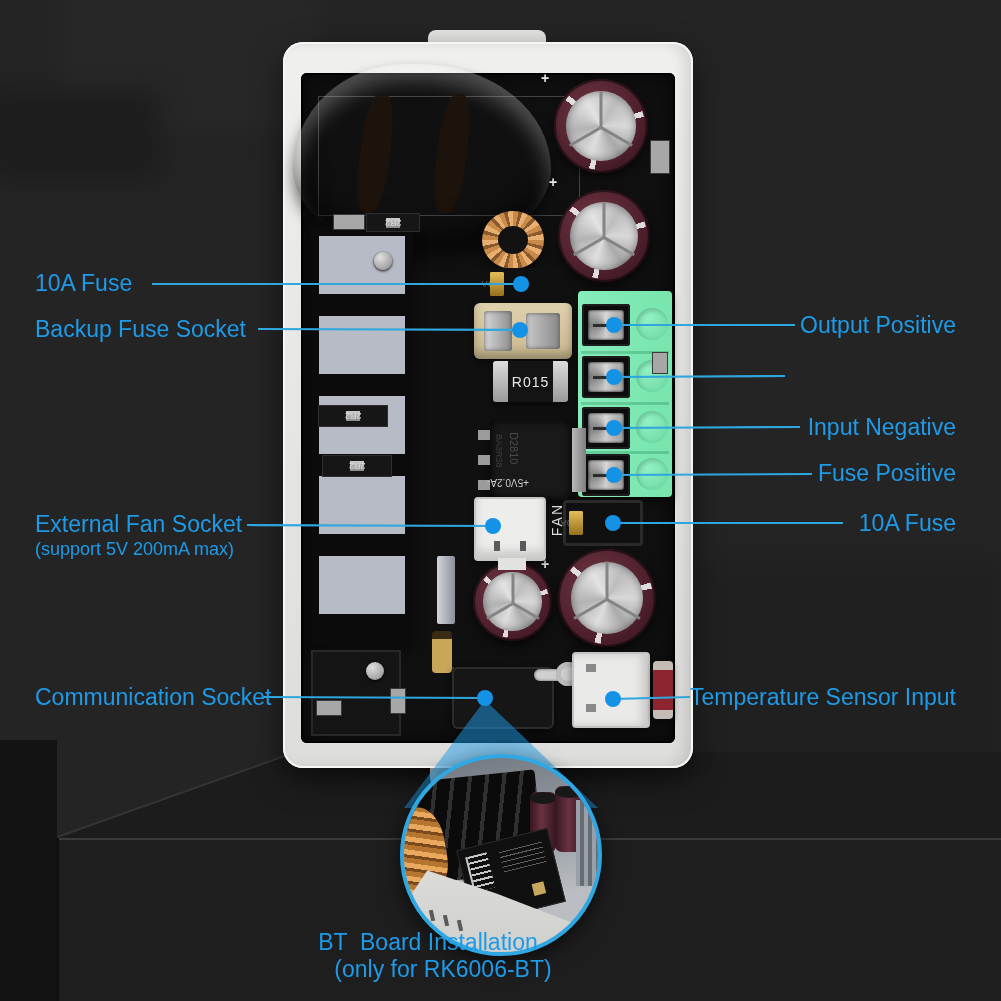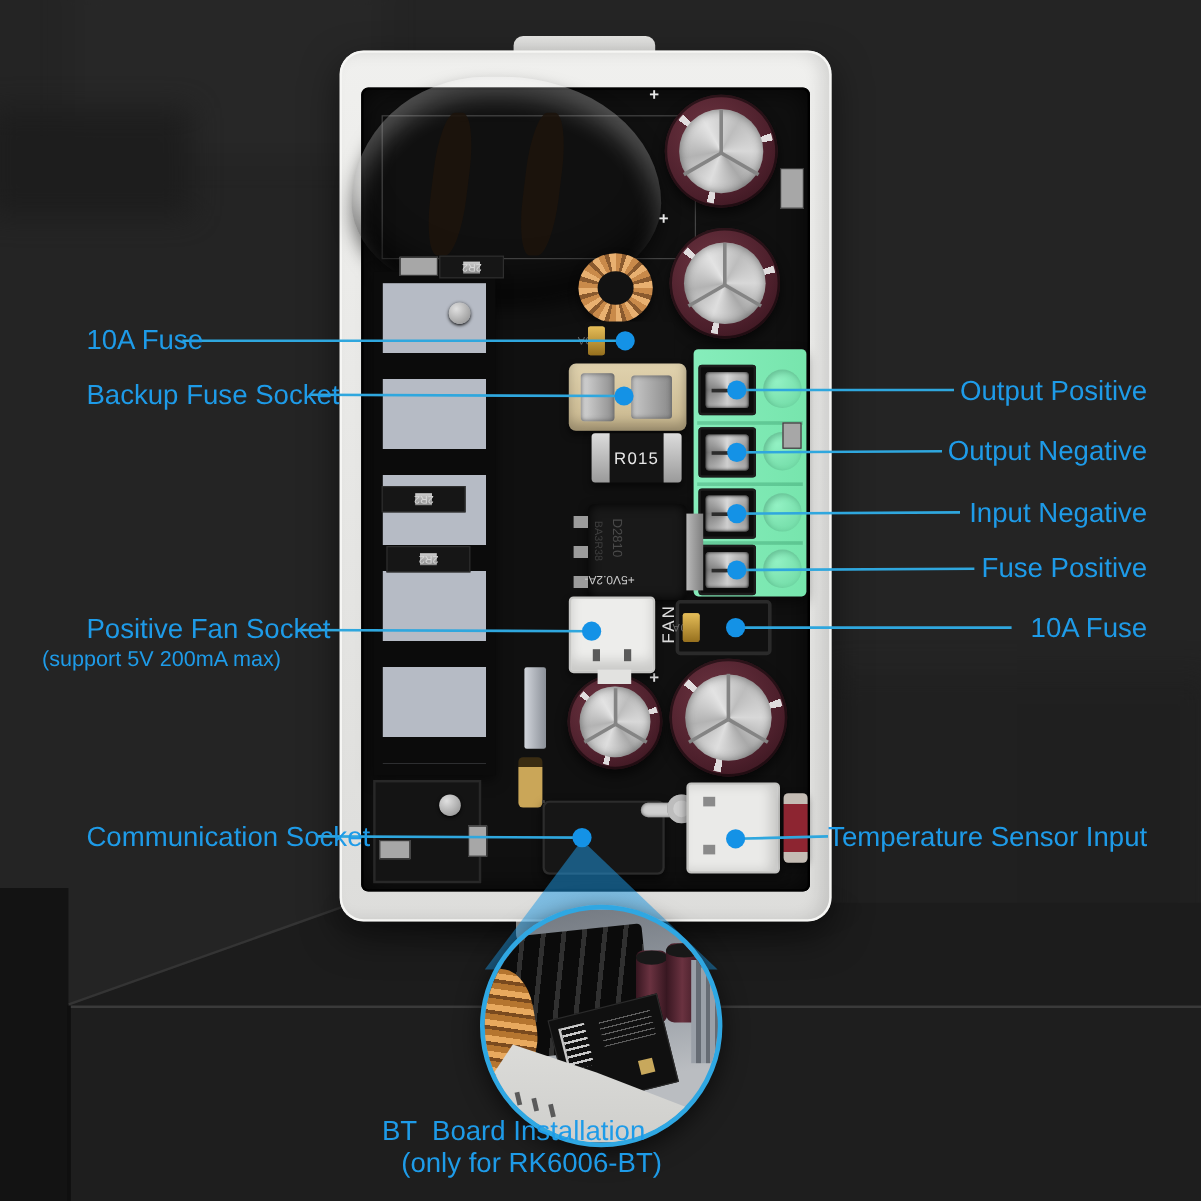--- a/index.html
+++ b/index.html
@@ -121,21 +121,21 @@
   .red-fuse{left:653px;top:661px;width:20px;height:58px;border-radius:4px;
             background:linear-gradient(180deg,#c4bcb4 0 9px,#8d2531 9px 49px,#c4bcb4 49px);box-shadow:0 2px 6px rgba(0,0,0,.6);}
   .amber-cap{left:432px;top:631px;width:20px;height:42px;border-radius:4px;
              background:linear-gradient(180deg,#3a2c12 0 8px,#caa658 8px);}
   .relay{left:311px;top:650px;width:90px;height:86px;background:#141414;border:2px solid #282828;}
   .screw-s{width:18px;height:18px;border-radius:50%;background:radial-gradient(circle at 35% 30%,#e0e0e0,#8a8a8a);box-shadow:0 1px 3px #000;}
   .silver-strip{left:437px;top:556px;width:18px;height:68px;border-radius:2px;background:linear-gradient(90deg,#d2d6dc,#8b9098);}
   .plusmark{color:#e8e8e8;font-size:14px;font-weight:bold;}
 
   
-  .lbl{color:#1E9BE8;font-size:23px;font-weight:500;white-space:nowrap;margin-left:37px;}
+  .lbl{color:#1E9BE8;font-size:23px;font-weight:500;white-space:nowrap;}
   .lbl-sub{color:#1E9BE8;font-size:18px;font-weight:400;white-space:nowrap;}
   .lbl-r{text-align:left;right:45px;}
   .bt-line{left:0;width:856px;text-align:center;color:#1E9BE8;font-size:23px;font-weight:500;white-space:pre;}
 
   
   .inset{left:400px;top:754px;width:202px;height:202px;border-radius:50%;border:4px solid #2FA7E2;
          overflow:hidden;background:linear-gradient(170deg,#70767e,#9aa0a7 45%,#babdc1 72%);box-shadow:0 6px 20px rgba(0,0,0,.6);}
   .in-coil{left:-16px;top:50px;width:58px;height:88px;border-radius:40%;transform:rotate(-10deg);
            background:repeating-linear-gradient(18deg,#b5752f 0 5px,#7a4a1e 5px 8px,#e8a95e 8px 13px);}
   .in-fins{left:4px;top:18px;width:132px;height:102px;border-radius:4px;transform:rotate(-6deg);
@@ -356,26 +356,25 @@
         <circle cx="614" cy="475" r="8"></circle>
       <circle cx="493" cy="526" r="8"></circle>
         <circle cx="613" cy="523" r="8"></circle>
       <circle cx="485" cy="698" r="8"></circle>
         <circle cx="613" cy="699" r="8"></circle>
     </g>
   </svg>
 
   <div class="lbl" style="left:35px;top:270px;">10A Fuse</div>
   <div class="lbl" style="left:35px;top:316px;">Backup Fuse Socket</div>
-  <div class="lbl" style="left:35px;top:511px;">Positive Fan Socket</div>
+  <div class="lbl" style="left:35px;top:511px;">External Fan Socket</div>
   <div class="lbl-sub" style="left:35px;top:539px;">(support 5V 200mA max)</div>
   <div class="lbl" style="left:35px;top:684px;">Communication Socket</div>
 
   <div class="lbl lbl-r" style="top:312px;">Output Positive</div>
-  <div class="lbl lbl-r" style="top:362px;">Output Negative</div>
   <div class="lbl lbl-r" style="top:414px;">Input Negative</div>
   <div class="lbl lbl-r" style="top:460px;">Fuse Positive</div>
   <div class="lbl lbl-r" style="top:510px;">10A Fuse</div>
   <div class="lbl lbl-r" style="top:684px;">Temperature Sensor Input</div>
 
   <div class="inset">
     <div class="in-fins"></div>
     <div class="in-coil"></div>
     <div class="in-cap1"></div>
     <div class="in-cap2"></div>

